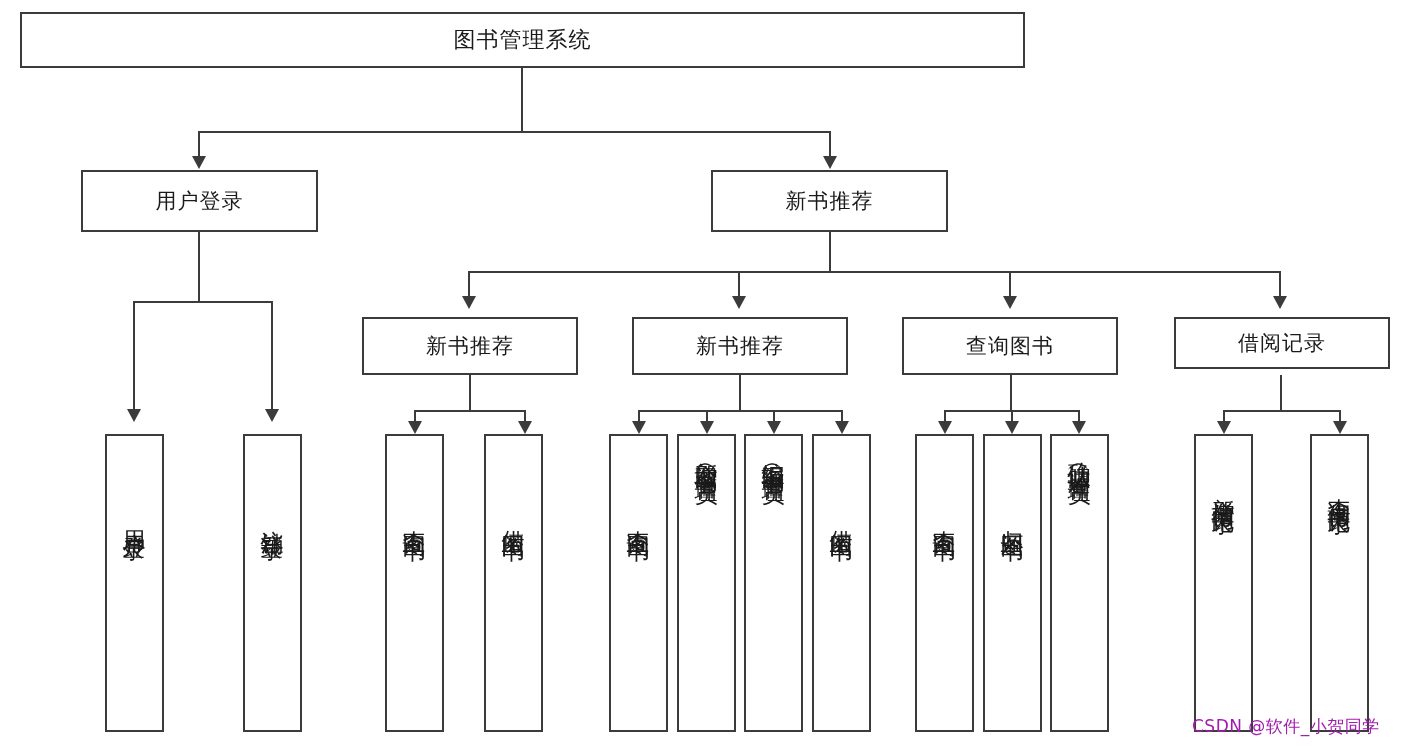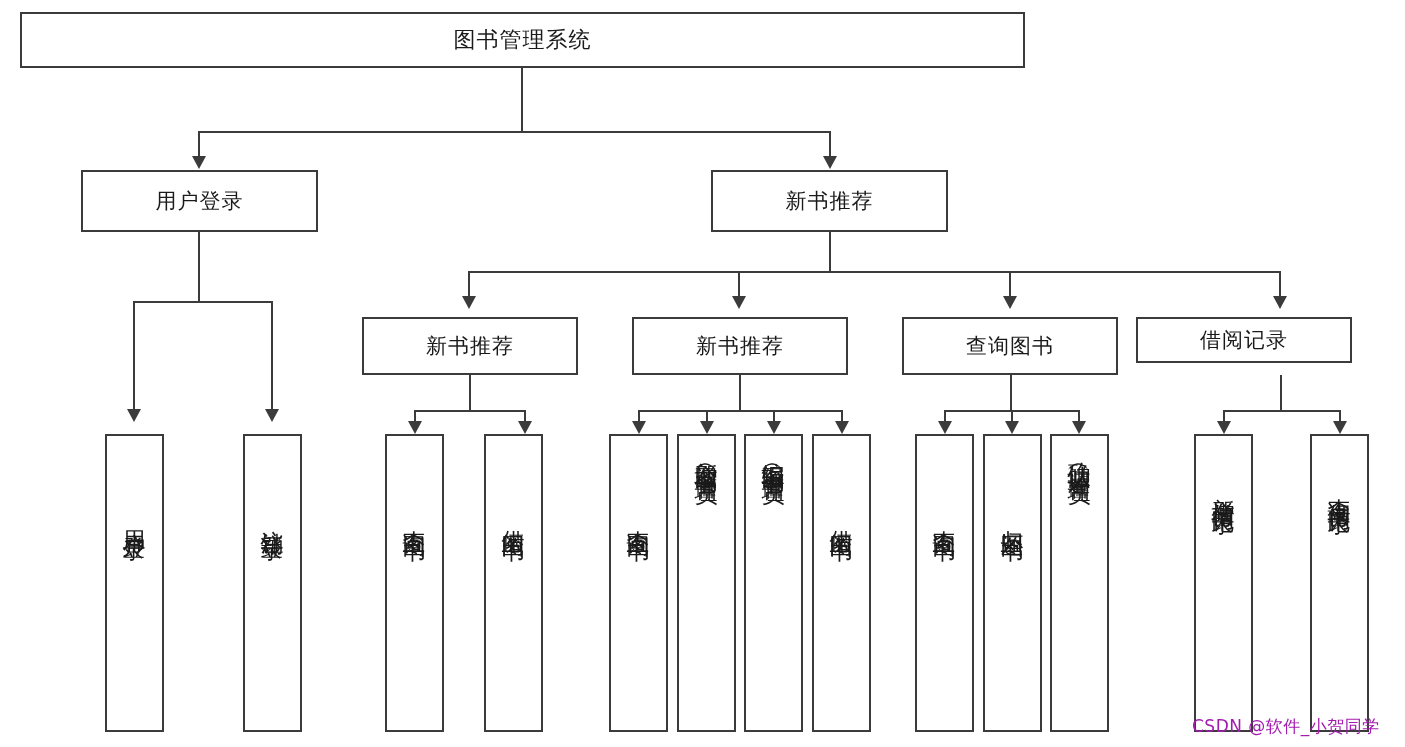--- a/index.html
+++ b/index.html
@@ -113,21 +113,21 @@
 
   <div class="node h" style="left:362px;top:317px;width:216px;height:58px;">
     <span>新书推荐</span>
   </div>
   <div class="node h" style="left:632px;top:317px;width:216px;height:58px;">
     <span>新书推荐</span>
   </div>
   <div class="node h" style="left:902px;top:317px;width:216px;height:58px;">
     <span>查询图书</span>
   </div>
-  <div class="node h" style="left:1136px;top:317px;width:216px;height:46px;">
+  <div class="node h" style="left:1174px;top:317px;width:216px;height:52px;">
     <span>借阅记录</span>
   </div>
 
   <div class="vline" style="left:469px;top:375px;height:36px;"></div>
   <div class="hline" style="left:414px;top:410px;width:111px;"></div>
   <div class="vline" style="left:414px;top:410px;height:14px;"></div>
   <div class="arrow" style="left:408px;top:421px;"></div>
   <div class="vline" style="left:524px;top:410px;height:14px;"></div>
   <div class="arrow" style="left:518px;top:421px;"></div>
 

